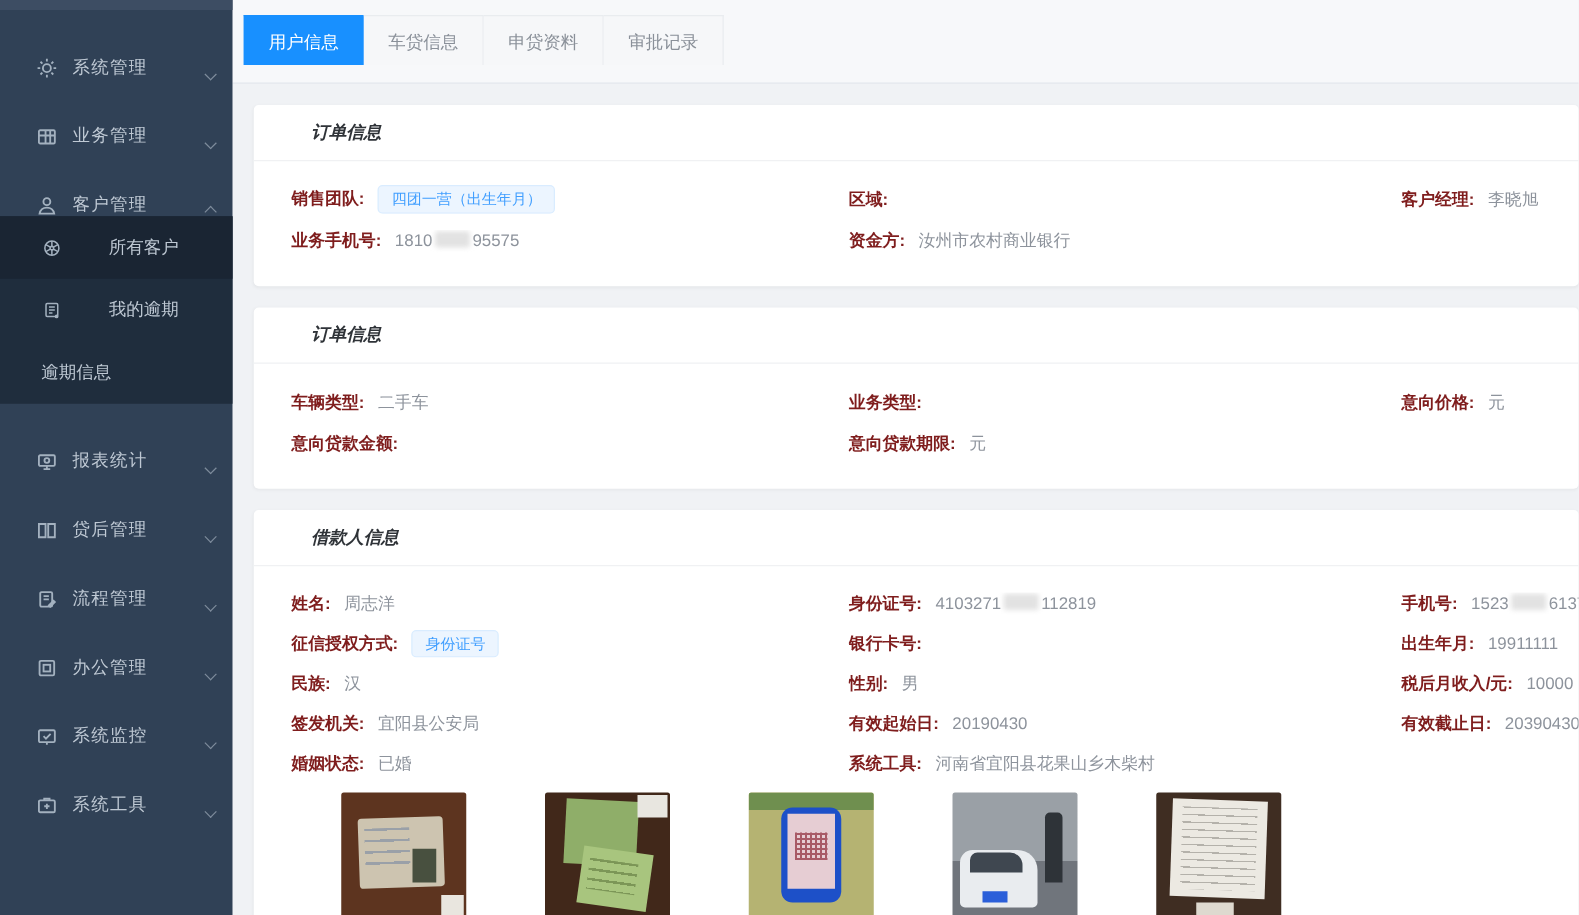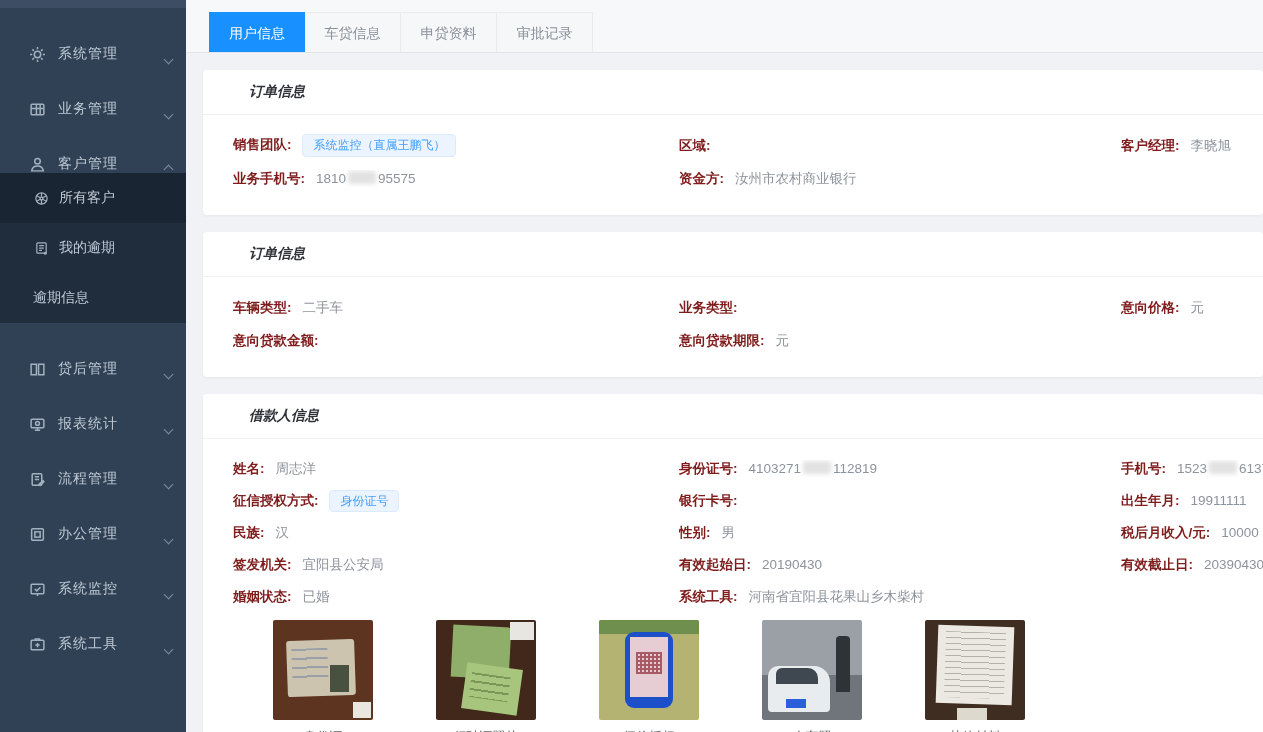--- a/index.html
+++ b/index.html
@@ -19,31 +19,31 @@
     cursor:pointer; font-size:14px;
   }
   .side-item .icon{ width:18px; height:18px; margin-right:12px; flex:none; display:flex; align-items:center; justify-content:center; }
   .side-item .icon svg{ stroke:#a3b1bf; fill:none; stroke-width:1.4; }
   .side-item .lbl{ flex:1; letter-spacing:1px; }
   .chev{ width:7px; height:7px; border-right:1.5px solid #7e8c9c; border-bottom:1.5px solid #7e8c9c; transform:rotate(45deg); margin-top:-3px;}
   .chev.up{ transform:rotate(-135deg); margin-top:4px;}
   .submenu{ background:#1f2d3d; }
   .sub-item{
     height:50px; display:flex; align-items:center; padding:0 14px 0 33px;
-    cursor:pointer; font-size:14px; color:#bfc9d4;
+    cursor:pointer; font-size:14px; color:#bfc9d4;gap:28px;
   }
   .sub-item.active{ background:#1a2533; }
   .sub-item .icon{ width:16px; height:16px; margin-right:10px; flex:none; display:flex; align-items:center; justify-content:center;}
   .sub-item .icon svg{ stroke:#a3b1bf; fill:none; stroke-width:1.3;}
   .sub-item.noicon{ }
   
   .content{ position:absolute; left:186px; top:0; right:0; bottom:0; }
   .tabbar{
     background:#f7f8fa; border-bottom:1px solid #e2e6eb;
-    padding:12px 0 0 23px; display:flex; height:53px;
+    padding:12px 0 0 9px; display:flex; height:67px;
   }
   .tab{
     width:96px; height:40px; line-height:40px; text-align:center;
     color:#8a9099; background:#f6f7f9; border:1px solid #e9ecef; border-bottom:none;
     cursor:pointer; font-size:14px;
   }
   .tab + .tab{ border-left:none; }
   .tab.active{ background:var(--accent,#1890ff); color:#fff; border-color:var(--accent,#1890ff); }
   .card{
     background:#fff; border-radius:4px; margin:17px 0 0 17px;
@@ -165,36 +165,36 @@
       <span class="lbl">我的逾期</span>
     </div>
     <div class="sub-item noicon">
       <span class="lbl">逾期信息</span>
     </div>
   </div>
 
   <div class="side-item">
     <span class="icon">
       <svg width="17" height="17" viewBox="0 0 16 16">
-          <path d="M2 3h5v10H2zM9 3h5v10H9z"></path>
-        </svg>
-    </span>
-    <span class="lbl">贷后管理</span>
-    <span class="chev"></span>
-  </div>
-
-  <div class="side-item">
-    <span class="icon">
-      <svg width="17" height="17" viewBox="0 0 16 16">
           <rect x="2" y="3" width="12" height="8" rx="1"></rect>
           <path d="M8 11v2.5M5.5 13.5h5"></path>
           <circle cx="8" cy="7" r="1.8"></circle>
         </svg>
     </span>
     <span class="lbl">报表统计</span>
+    <span class="chev"></span>
+  </div>
+
+  <div class="side-item">
+    <span class="icon">
+      <svg width="17" height="17" viewBox="0 0 16 16">
+          <path d="M2 3h5v10H2zM9 3h5v10H9z"></path>
+        </svg>
+    </span>
+    <span class="lbl">贷后管理</span>
     <span class="chev"></span>
   </div>
 
   <div class="side-item">
     <span class="icon">
       <svg width="17" height="17" viewBox="0 0 16 16">
           <rect x="3" y="2.5" width="9" height="11" rx="1"></rect>
           <path d="M5.5 5.5h4M5.5 8h4"></path>
           <path d="M9.5 12.5l3.5-3.5 1 1-3.5 3.5z"></path>
         </svg>
@@ -246,21 +246,21 @@
     <div class="tab">申贷资料</div>
     <div class="tab">审批记录</div>
   </div>
 
   <section class="card">
     <div class="card-hd">订单信息</div>
     <div class="card-bd">
       <div class="frow">
         <div class="field">
           <span class="flabel">销售团队:</span>
-          <span class="tag">系统监控（直属王鹏飞）</span>
+          <span class="tag">四团一营（出生年月）</span>
         </div>
         <div class="field">
           <span class="flabel">区域:</span>
           <span class="fvalue"></span>
         </div>
         <div class="field">
           <span class="flabel">客户经理:</span>
           <span class="fvalue">李晓旭</span>
         </div>
       </div>

